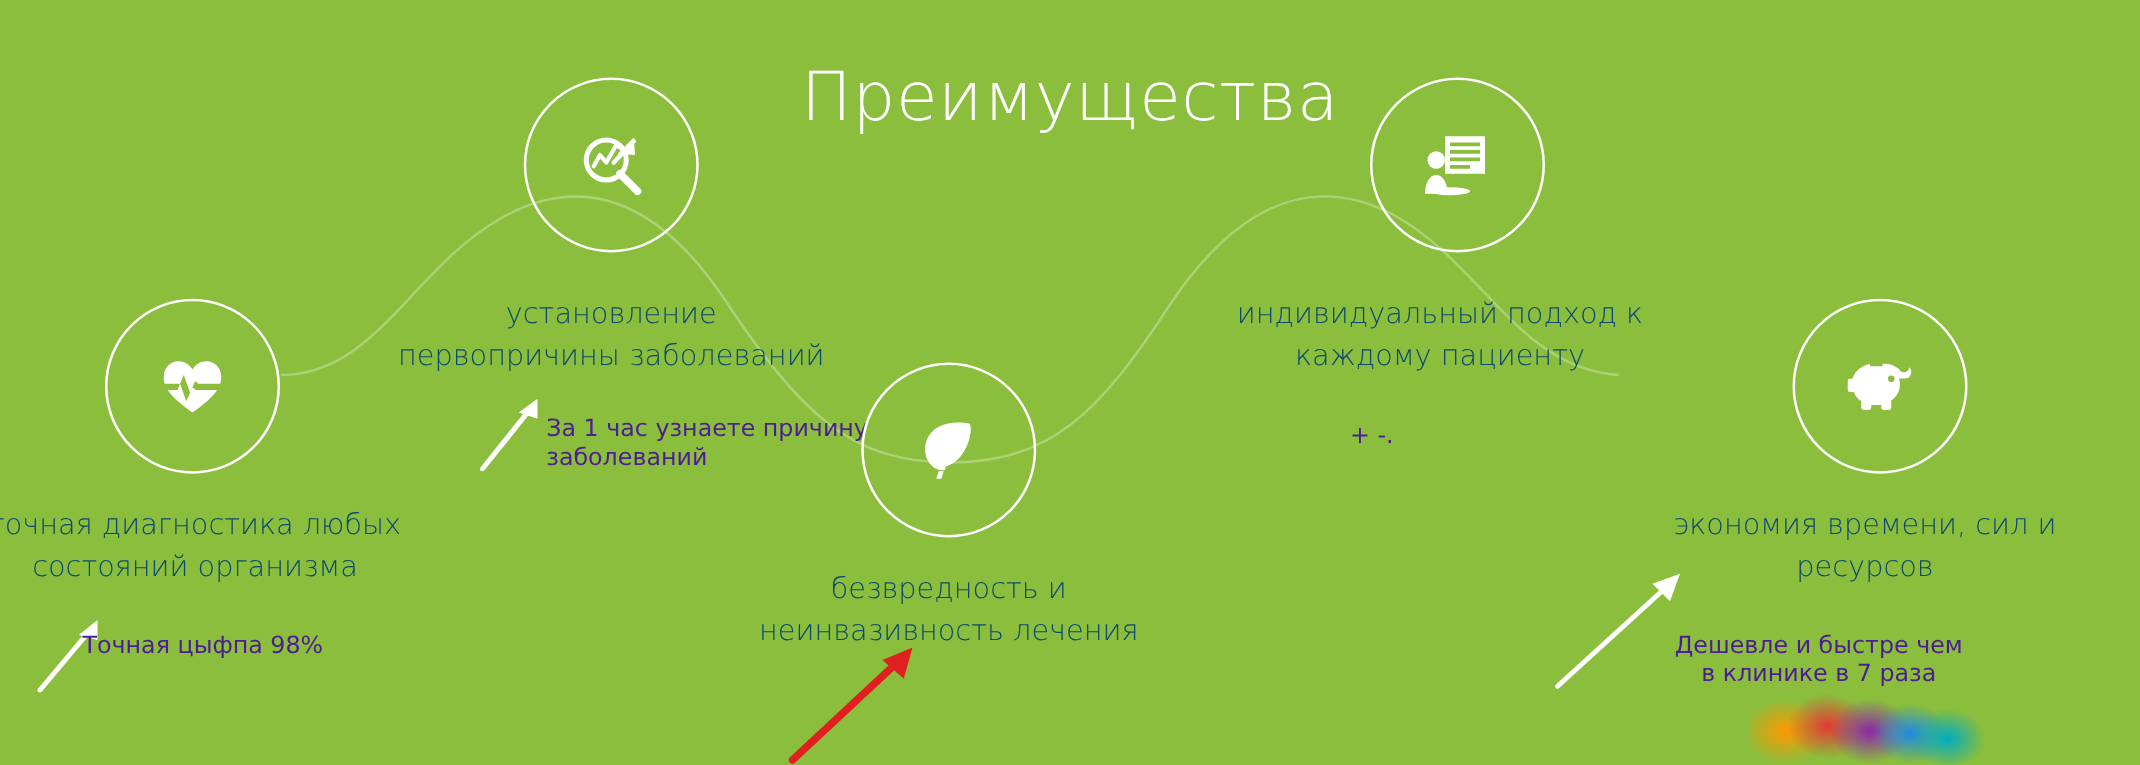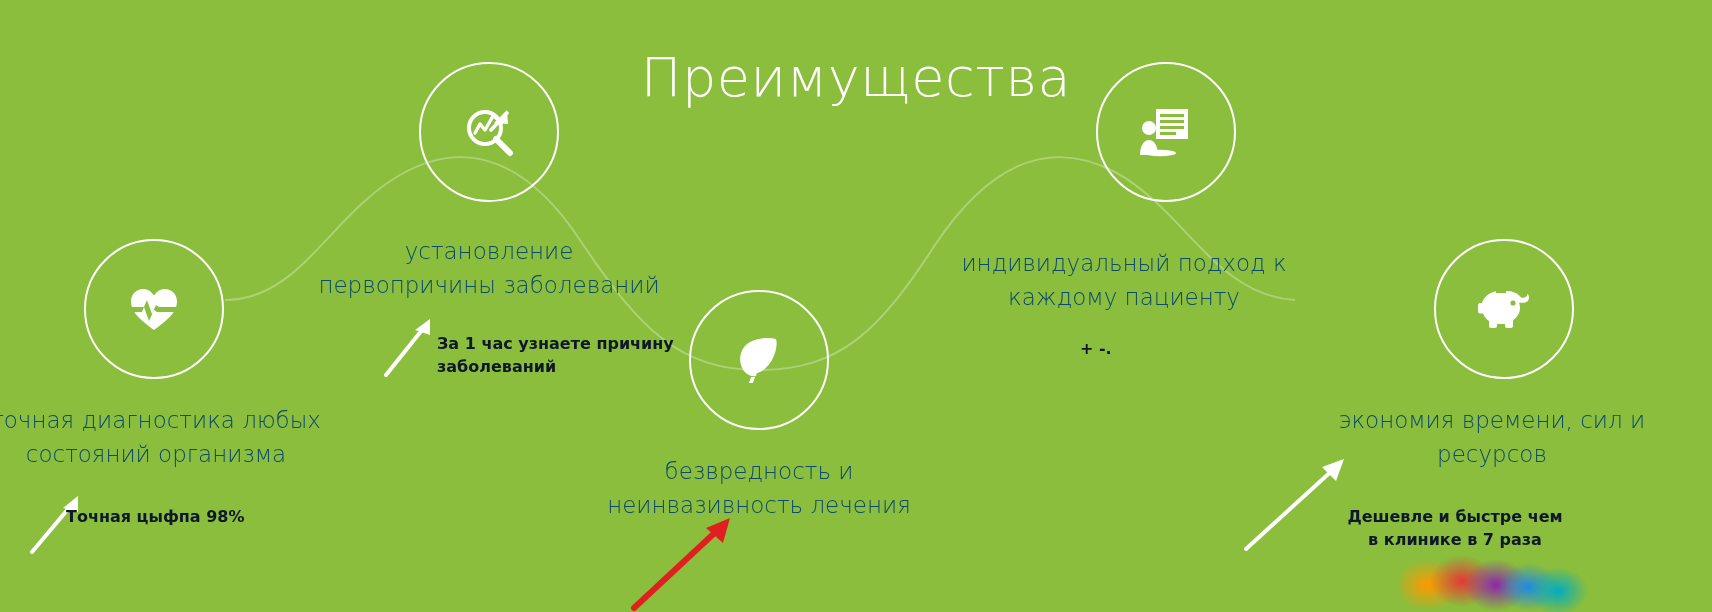--- a/index.html
+++ b/index.html
@@ -55,24 +55,24 @@
     color: #0c4a6e;
     font-family: "DejaVu Sans", sans-serif;
     font-weight: 300;
     font-size: 23px;
     line-height: 34px;
     text-align: center;
     white-space: pre-line;
   }
   .annotation {
     position: absolute;
-    color: #0f172a;
-    font-family: "DejaVu Sans", sans-serif;
-    font-weight: bold;
-    font-size: 16px;
+    color: #4c1d95;
+    font-family: "DejaVu Sans", sans-serif;
+    font-weight: normal;
+    font-size: 19px;
     line-height: 23px;
     text-align: left;
     white-space: pre-line;
   }
   .annot-center { text-align: center; }
   .blob {
     position: absolute;
     overflow: hidden;
   }
 </style>
@@ -151,21 +151,21 @@
     <span>
       <svg width="52" height="50" viewBox="0 0 52 50" xmlns="http://www.w3.org/2000/svg">
         <path fill="#ffffff" d="M16 2 h32 v30 h-32 z"></path>
         <path fill="#8abe3c" d="M20 7 h24 v3 h-24 z M20 13 h24 v3 h-24 z M20 19 h24 v3 h-24 z M20 25 h16 v3 h-16 z"></path>
         <path fill="#ffffff" d="M9 28a7 7 0 1 1 0-14 7 7 0 0 1 0 14z"></path>
         <path fill="#ffffff" d="M0 48c0-9 4-15 9-15s9 6 9 15z"></path>
         <ellipse cx="20" cy="46" rx="16" ry="3.2" fill="#ffffff"></ellipse>
       </svg>
     </span>
   </div>
-  <div class="feature-label" style="left:924px; top:234px; width:400px;margin-top:12px;">индивидуальный подход к
+  <div class="feature-label" style="left:952px; top:234px; width:400px;">индивидуальный подход к
 каждому пациенту</div>
 
   <div class="annotation" style="left:1080px; top:337px; width:120px;">+ -.</div>
 
   <div class="circle" style="left:1434px; top:239px; width:140px; height:140px;">
     <span>
       <svg width="52" height="44" viewBox="0 0 52 44" xmlns="http://www.w3.org/2000/svg">
         <path fill="#ffffff" d="M21 4c-8 0-15 5-17 12H2c-1.2 0-2 1-2 2.2v6c0 1.3.8 2.3 2 2.3h3c1.2 3 3.2 5.6 6 7.4V39c0 1.1.9 2 2 2h4c1.1 0 2-.9 2-2v-2h8v2c0 1.1.9 2 2 2h4c1.1 0 2-.9 2-2v-5.6c4.4-3 7-7.6 7-12.6 0-1.7-.3-3.4-.9-5H46c3 0 5-2.2 5-5.2 0-1.5-.5-2.9-1.4-3.9-.5 2.4-2.3 4.1-4.4 4.1-1.6 0-3-.9-3.9-2.3C38.3 5.6 33.8 4 29 4z"></path>
         <circle cx="35" cy="16" r="2.6" fill="#8abe3c"></circle>
         <path fill="#8abe3c" d="M18 3 h10 v3 h-10 z"></path>

